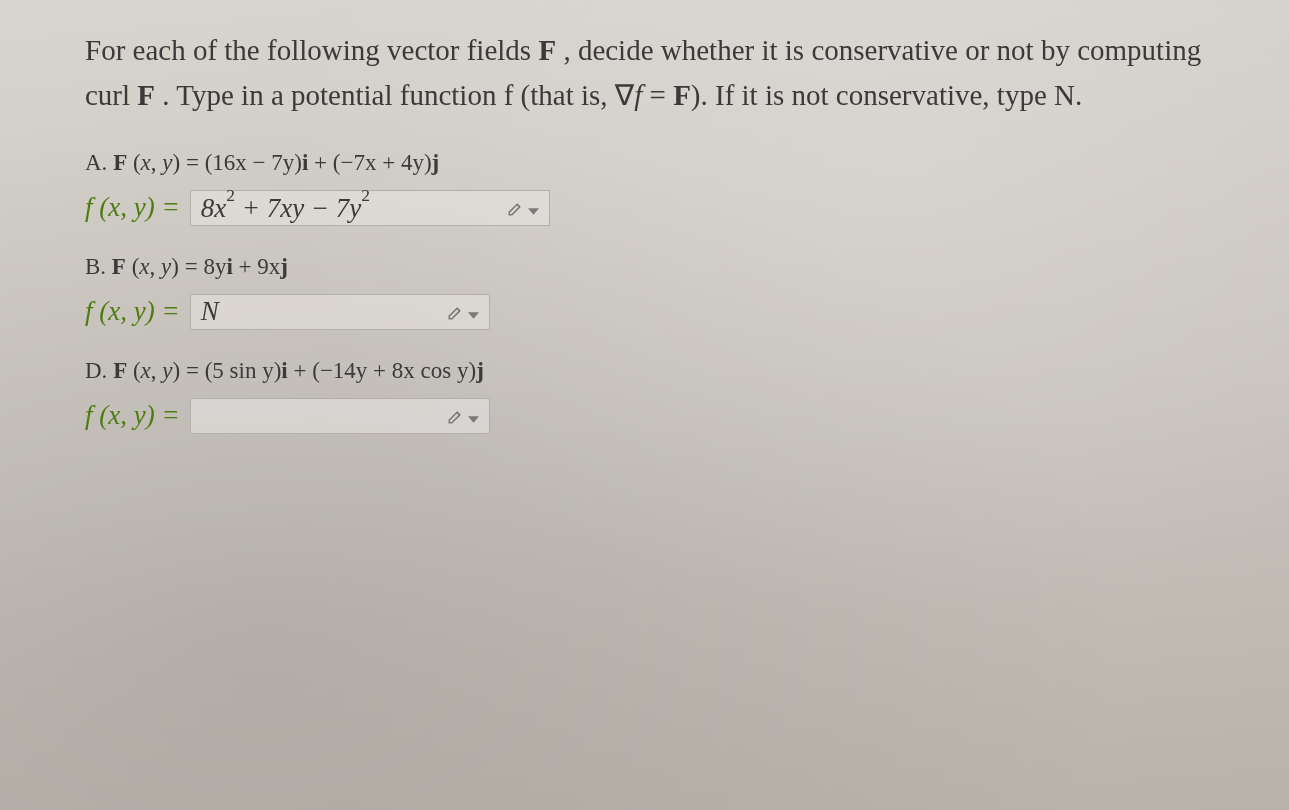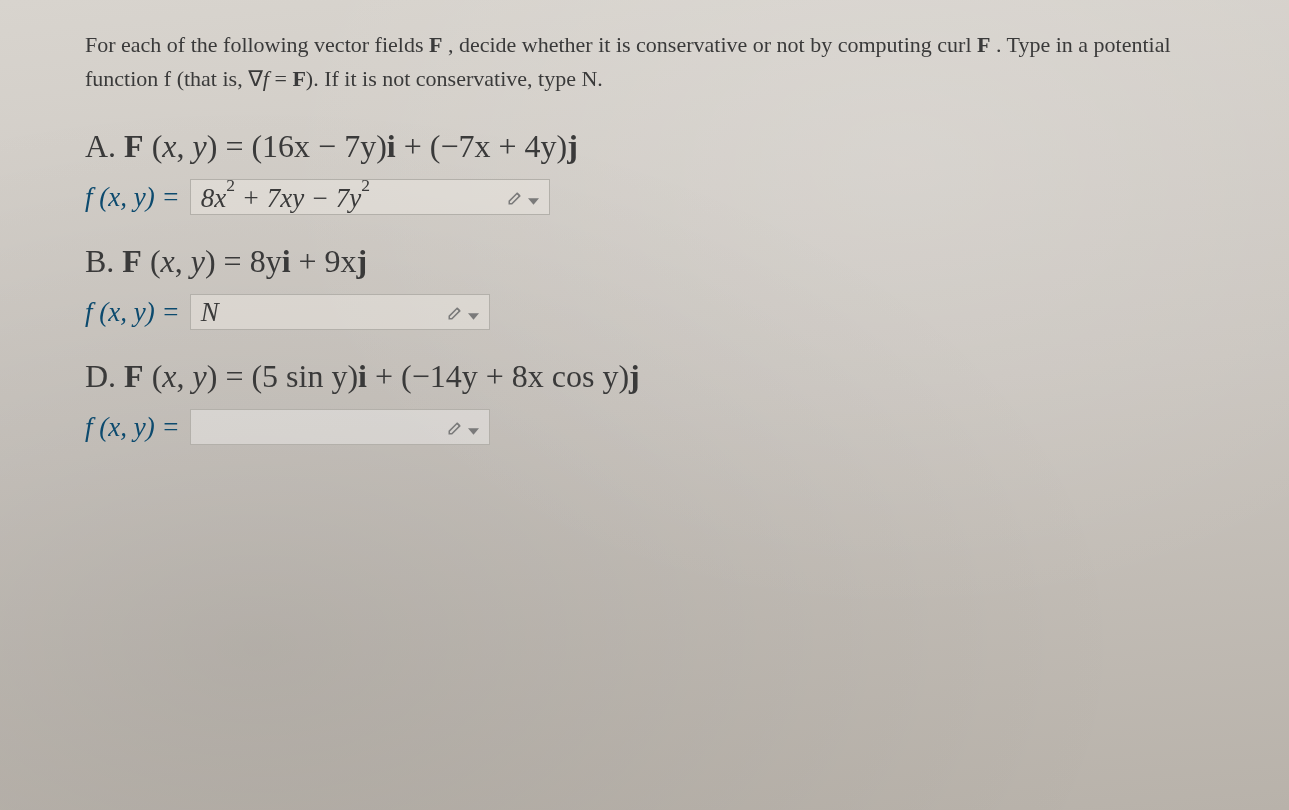--- a/index.html
+++ b/index.html
@@ -16,44 +16,44 @@
     body::before {
       content: '';
       position: absolute;
       top: 0; left: 0; right: 0; bottom: 0;
       background: radial-gradient(ellipse at 70% 20%, rgba(255,255,255,0.15) 0%, transparent 50%),
                   radial-gradient(ellipse at 20% 80%, rgba(0,0,0,0.08) 0%, transparent 60%);
       pointer-events: none;
     }
     .content { position: relative; z-index: 1; }
     .instructions {
-      font-size: 22px;
+      font-size: 29px;
       line-height: 1.55;
       color: #3a3a3a;
       margin-bottom: 32px;
     }
     .bold { font-weight: bold; }
     .italic { font-style: italic; }
     .nabla { font-family: 'Cambria Math', serif; }
     .problem { margin-bottom: 28px; }
     .problem-header {
-      font-size: 32px;
+      font-size: 23px;
       color: #3a3a3a;
       margin-bottom: 14px;
       font-family: 'Cambria Math', Georgia, serif;
     }
     .answer-line {
       display: flex;
       align-items: center;
       font-size: 27px;
       gap: 10px;
     }
     .lhs {
       font-family: 'Cambria Math', Georgia, serif;
-      color: #0c4a6e;
+      color: #4d7c0f;
     }
     .input-wrap {
       display: inline-flex;
       align-items: center;
       border: 1px solid #b3b0aa;
       background: rgba(235, 232, 225, 0.5);
       min-width: 260px;
       height: 36px;
       padding: 0 10px;
       position: relative;

